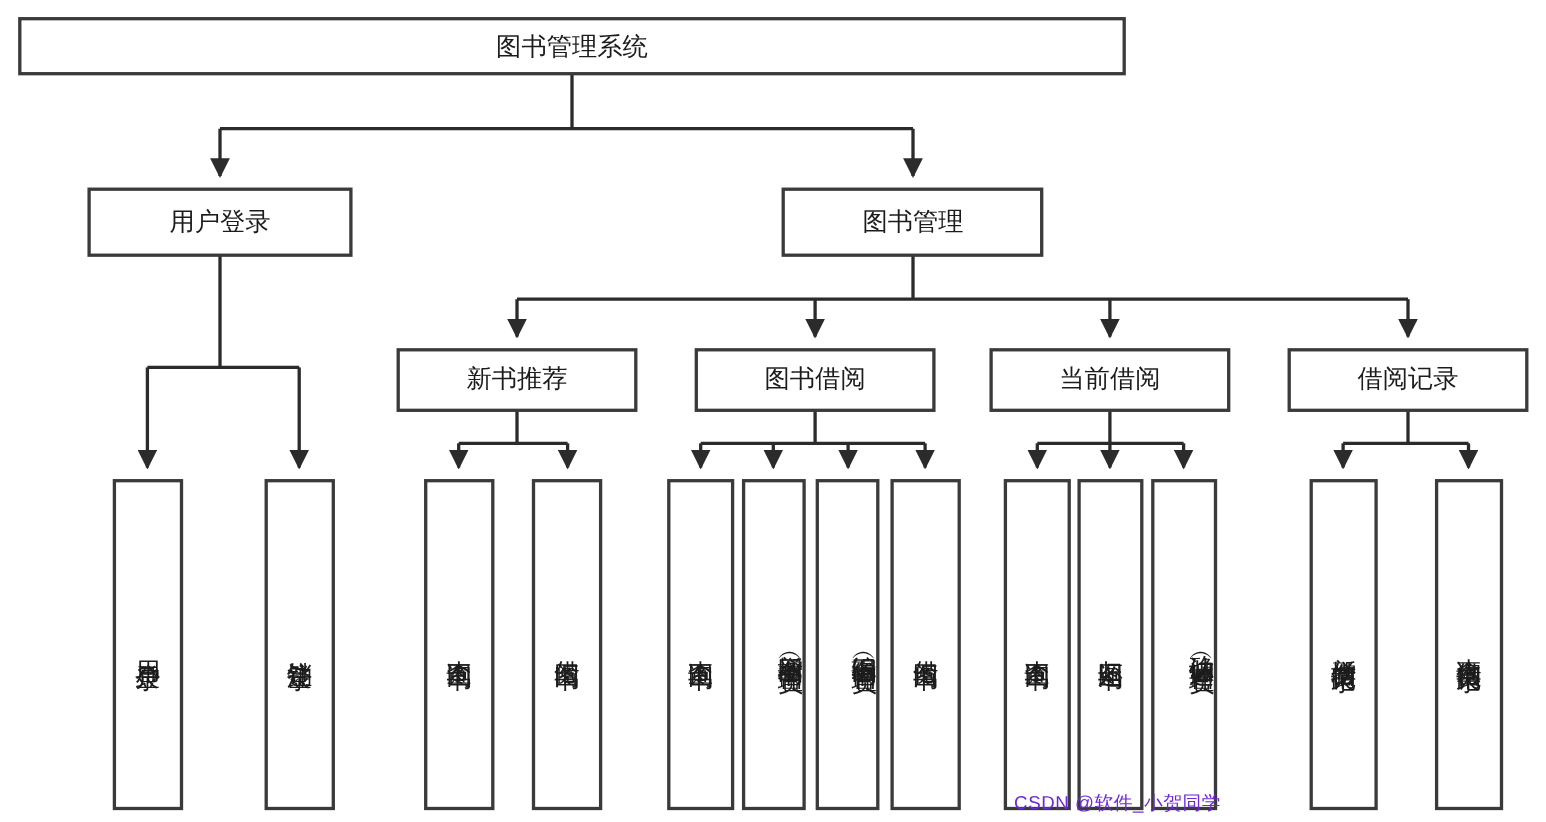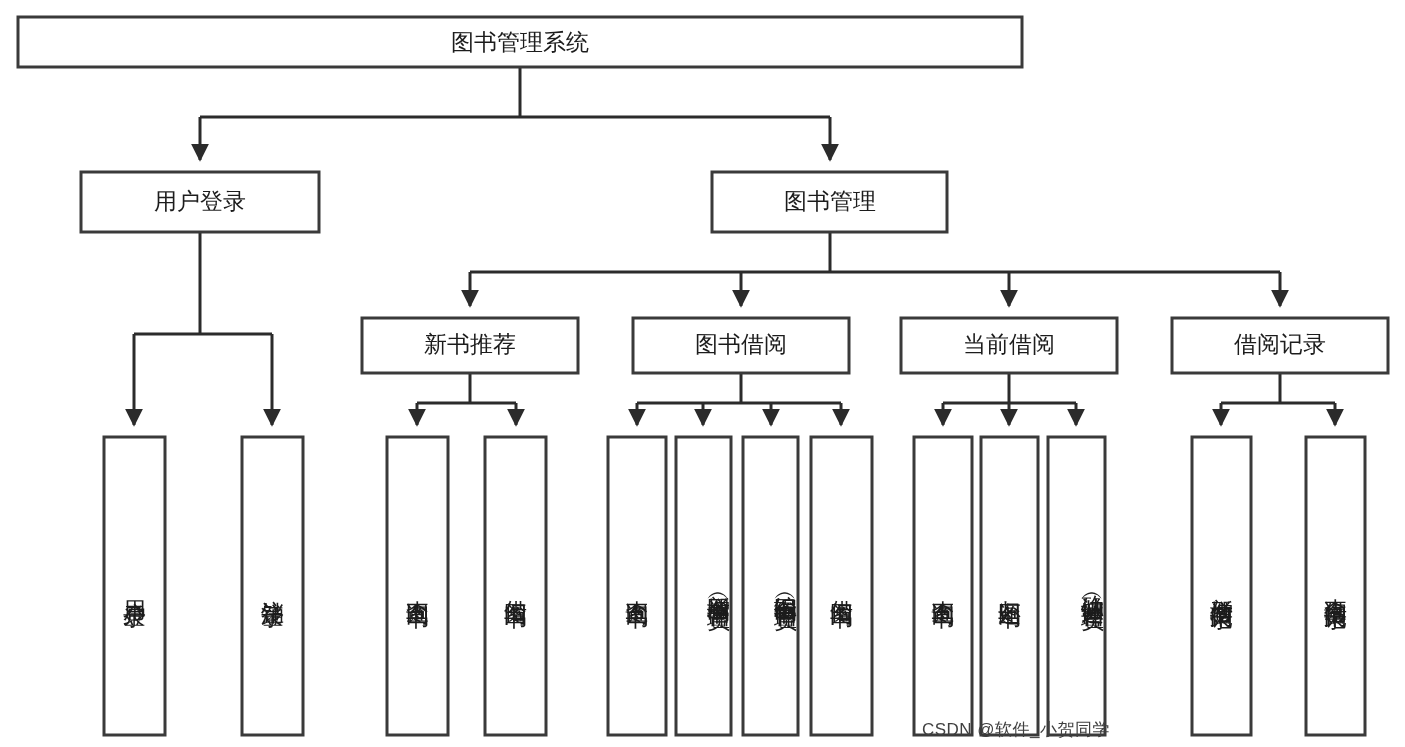--- a/index.html
+++ b/index.html
@@ -63,21 +63,21 @@
     justify-content: center;
     pointer-events: none;
     white-space: nowrap;
   }
   .watermark {
     position: absolute;
     right: 8px;
     bottom: 6px;
     font-family: "Liberation Sans", "DejaVu Sans", sans-serif;
     font-size: 17px;
-    color: #404040;
+    color: #6d28d9;
     letter-spacing: 0.5px;
     white-space: nowrap;
   }
 </style>
 </head>
 <body>
 
 <div id="diagram-root">
 
   <svg class="flow" viewBox="0 0 1405 747">

